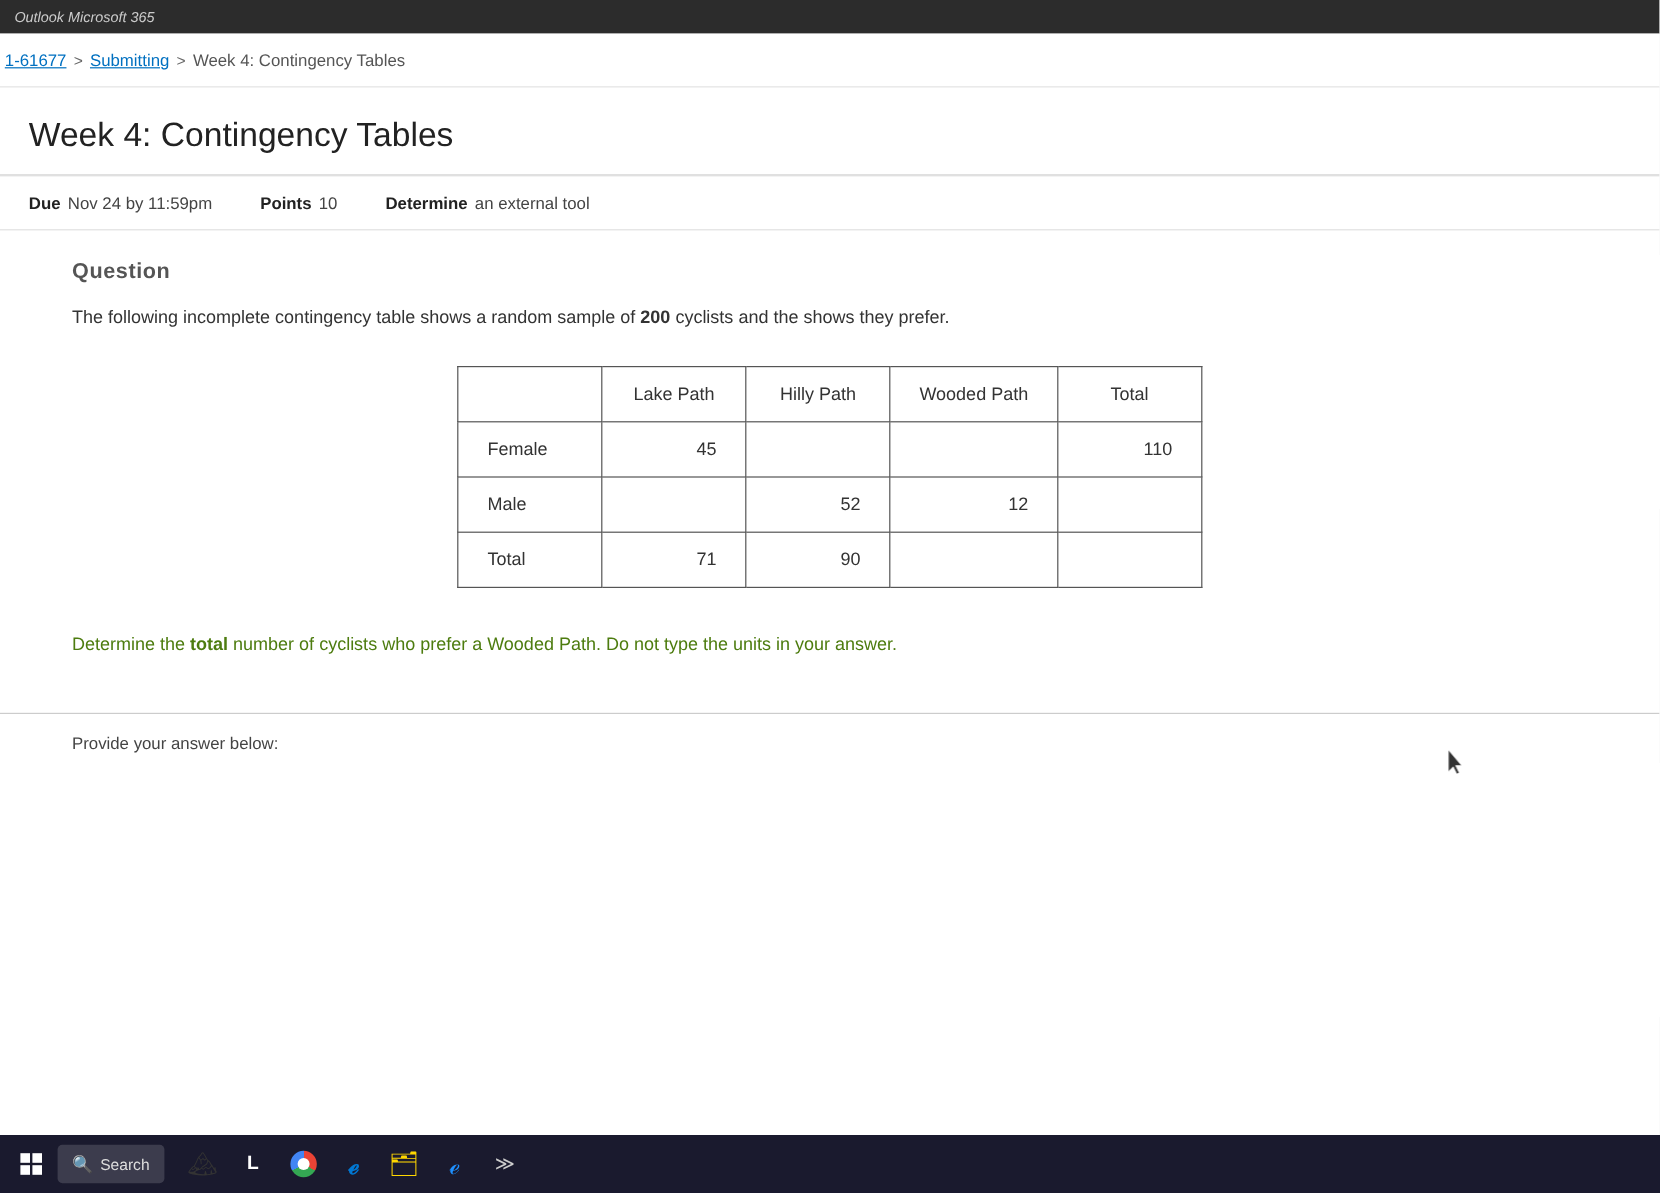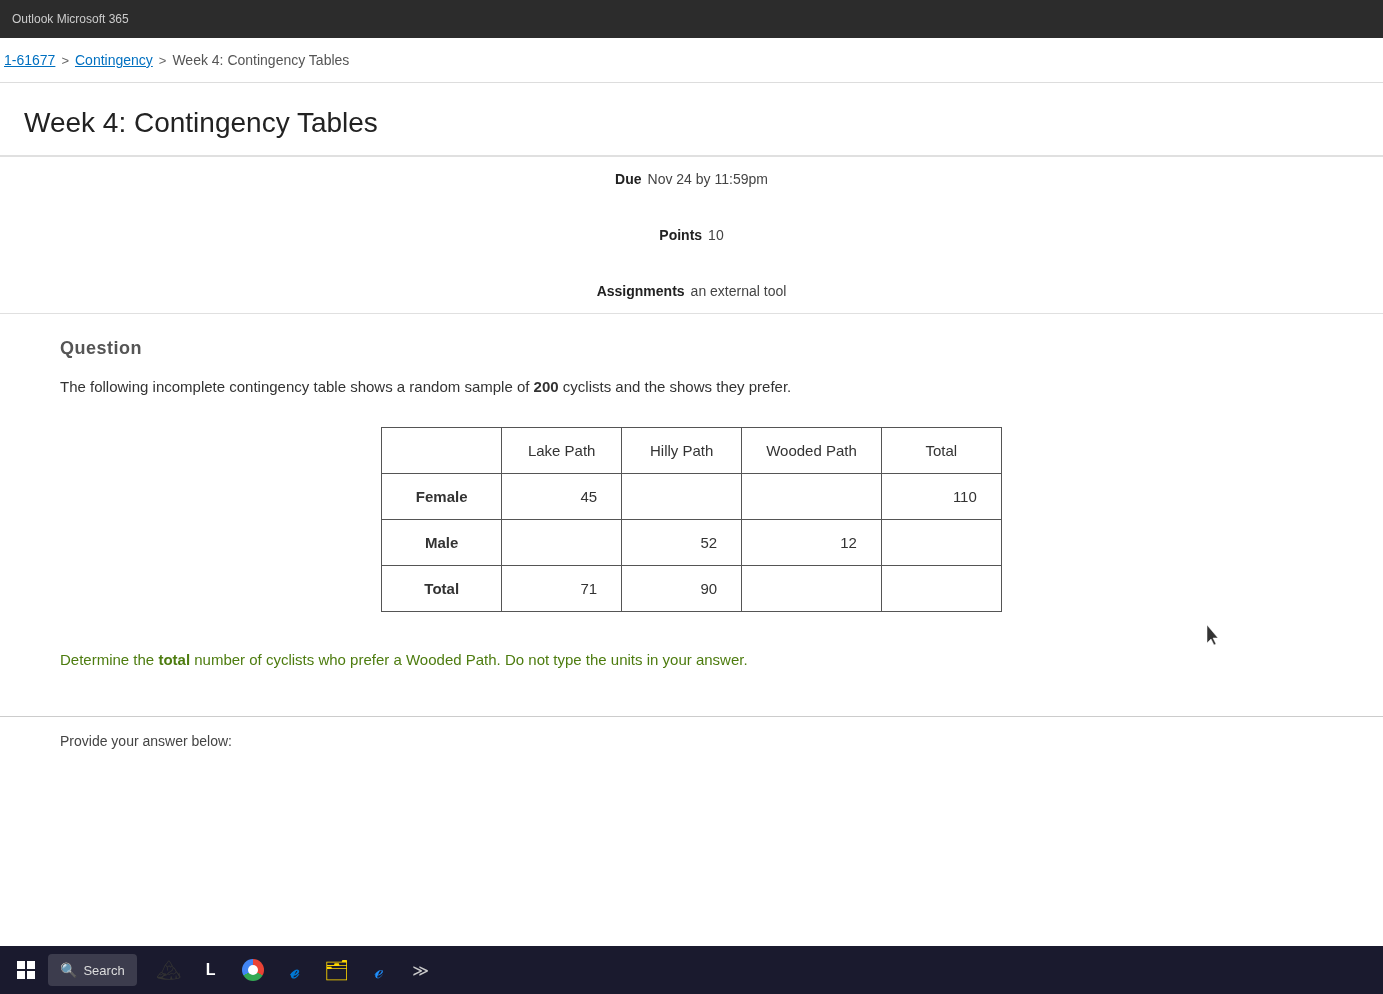--- a/index.html
+++ b/index.html
@@ -6,24 +6,25 @@
 
     body {
       font-family: -apple-system, BlinkMacSystemFont, 'Segoe UI', Arial, sans-serif;
       background: #f5f5f5;
       color: #333;
       font-size: 15px;
     }
 
     .top-bar {
       background: #2c2c2c;
-      height: 38px;
+      height: 28px;
       display: flex;
       align-items: center;
       padding: 0 12px;
+      font-style: italic;
     }
 
     .top-bar-text {
       color: #ccc;
       font-size: 12px;
     }
 
     .breadcrumb-bar {
       background: #fff;
       border-bottom: 1px solid #ddd;
@@ -68,21 +69,20 @@
     }
 
     .meta-bar {
       padding: 14px 24px;
       border-bottom: 1px solid #e0e0e0;
       display: flex;
       align-items: center;
       gap: 40px;
       font-size: 14px;
       color: #444;
-      flex-direction: column;
     }
 
     .meta-item {
       display: flex;
       align-items: center;
       gap: 6px;
     }
 
     .meta-label {
       font-weight: 600;
@@ -142,22 +142,22 @@
       background: #fff;
       font-weight: 500;
       text-align: center;
     }
 
     .contingency-table td {
       background: #fff;
     }
 
     .contingency-table .row-label {
-      font-weight: 700;
-      text-align: center;
+      font-weight: 400;
+      text-align: left;
     }
 
     .contingency-table .data-cell {
       text-align: right;
       vertical-align: middle;
     }
 
     .empty-cell {
       min-width: 120px;
     }
@@ -295,41 +295,41 @@
 </head>
 <body>
 
 <div class="top-bar">
   <span class="top-bar-text">Outlook   Microsoft 365</span>
 </div>
 
 <div class="breadcrumb-bar">
   <span class="breadcrumb-link">1-61677</span>
   <span class="breadcrumb-sep">&gt;</span>
-  <span class="breadcrumb-link">Contingency</span>
+  <span class="breadcrumb-link">Submitting</span>
   <span class="breadcrumb-sep">&gt;</span>
   <span class="breadcrumb-current">Week 4: Contingency Tables</span>
 </div>
 
 <div class="main-content">
   <div class="page-header">
     <h1 class="page-title">Week 4: Contingency Tables</h1>
   </div>
 
   <div class="meta-bar">
     <div class="meta-item">
       <span class="meta-label">Due</span>
       <span class="meta-value">Nov 24 by 11:59pm</span>
     </div>
     <div class="meta-item">
       <span class="meta-label">Points</span>
       <span class="meta-value">10</span>
     </div>
     <div class="meta-item">
-      <span class="meta-label">Assignments</span>
+      <span class="meta-label">Determine</span>
       <span class="meta-value">an external tool</span>
     </div>
   </div>
 
   <div class="content-wrapper">
     <div class="question-section">
       <div class="question-header">Question</div>
 
       <p class="question-text">
         <span>The following incomplete contingency table shows a random sample of</span>

